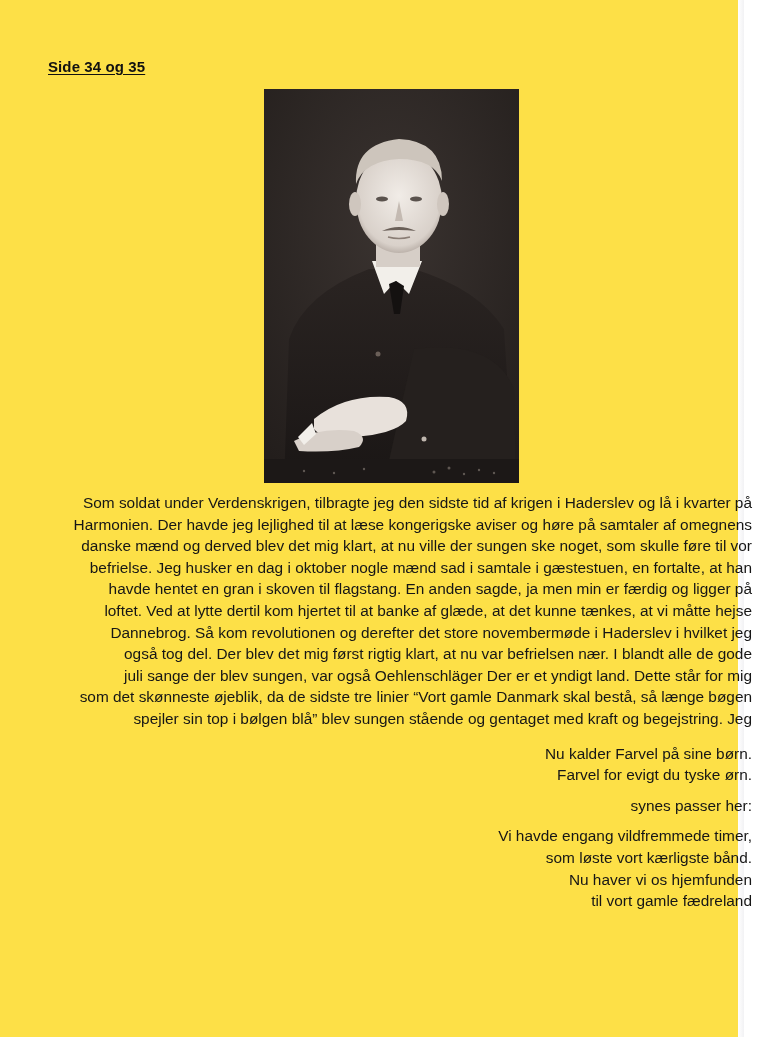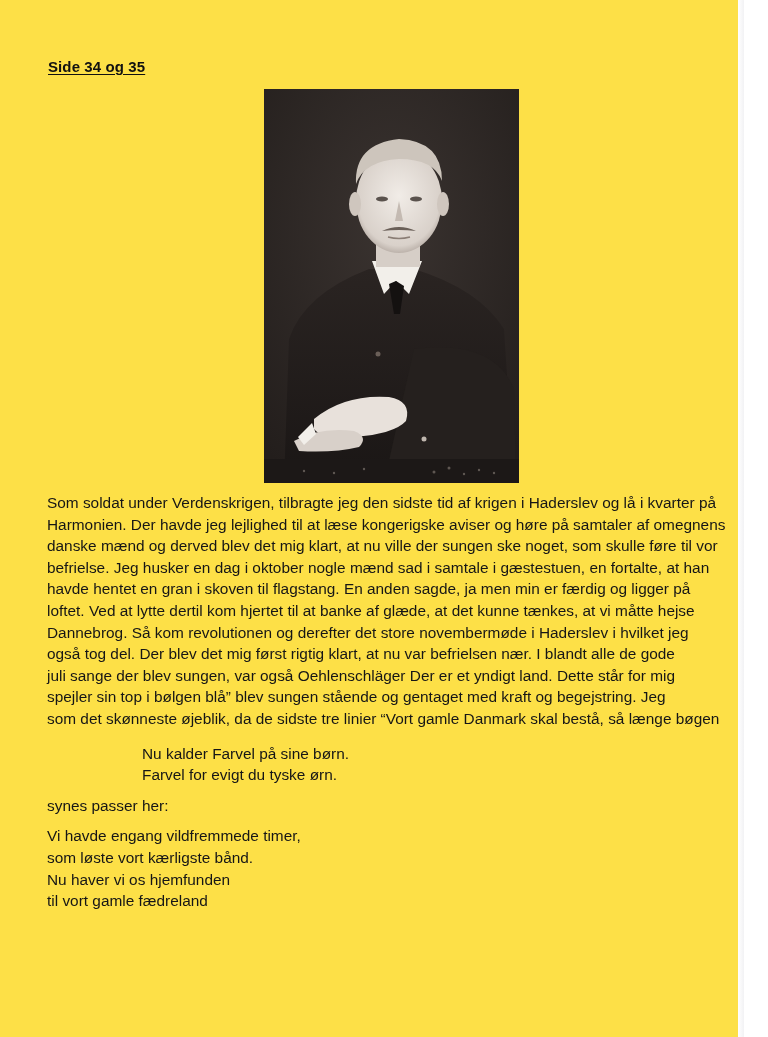--- a/index.html
+++ b/index.html
@@ -52,20 +52,21 @@
       position: absolute;
       left: 47px;
       top: 492px;
       width: 705px;
       font-size: 15.4px;
       line-height: 21.6px;
       color: #161616;
     }
     .body-text p {
       margin: 0;
+      text-align: right;
     }
     .line { display: block; white-space: nowrap; }
     .indent-verse {
       margin-top: 13px !important;
       padding-left: 95px;
     }
     .para2 { margin-top: 9px !important; }
     .verse2 { margin-top: 9px !important; }
     .signoff { margin-top: 9px !important; }
   </style>
@@ -148,22 +149,22 @@
     <p>
       <span class="line">Som soldat under Verdenskrigen, tilbragte jeg den sidste tid af krigen i Haderslev og lå i kvarter på</span>
       <span class="line">Harmonien. Der havde jeg lejlighed til at læse kongerigske aviser og høre på samtaler af omegnens</span>
       <span class="line">danske mænd og derved blev det mig klart, at nu ville der sungen ske noget, som skulle føre til vor</span>
       <span class="line">befrielse. Jeg husker en dag i oktober nogle mænd sad i samtale i gæstestuen, en fortalte, at han</span>
       <span class="line">havde hentet en gran i skoven til flagstang. En anden sagde, ja men min er færdig og ligger på</span>
       <span class="line">loftet. Ved at lytte dertil kom hjertet til at banke af glæde, at det kunne tænkes, at vi måtte hejse</span>
       <span class="line">Dannebrog. Så kom revolutionen og derefter det store novembermøde i Haderslev i hvilket jeg</span>
       <span class="line">også tog del. Der blev det mig først rigtig klart, at nu var befrielsen nær. I blandt alle de gode</span>
       <span class="line">juli sange der blev sungen, var også Oehlenschläger Der er et yndigt land. Dette står for mig</span>
+      <span class="line">som det skønneste øjeblik, da de sidste tre linier “Vort gamle Danmark skal bestå, så længe bøgen</span>
       <span class="line">spejler sin top i bølgen blå” blev sungen stående og gentaget med kraft og begejstring. Jeg</span>
-      <span class="line">som det skønneste øjeblik, da de sidste tre linier “Vort gamle Danmark skal bestå, så længe bøgen</span>
     </p>
 
     <p class="indent-verse">
       <span class="line">Nu kalder Farvel på sine børn.</span>
       <span class="line">Farvel for evigt du tyske ørn.</span>
     </p>
 
     <p class="para2">
       <span class="line">synes passer her:</span>
     </p>

